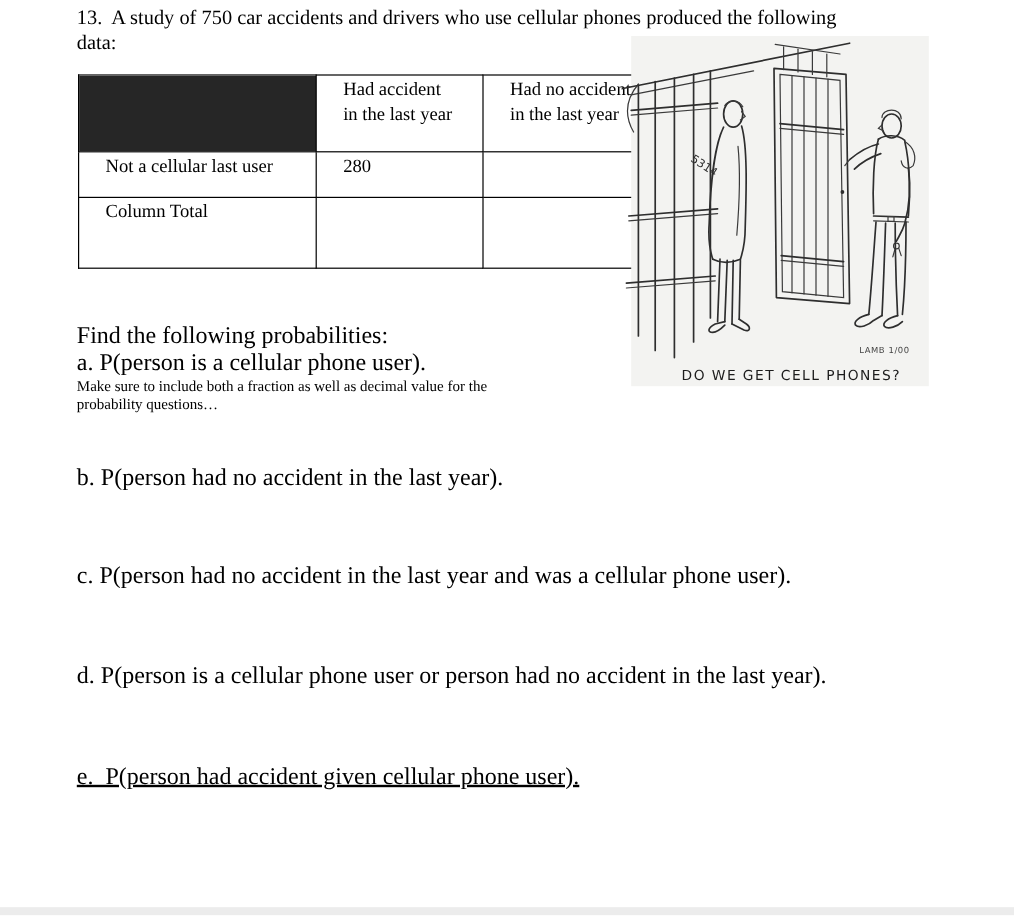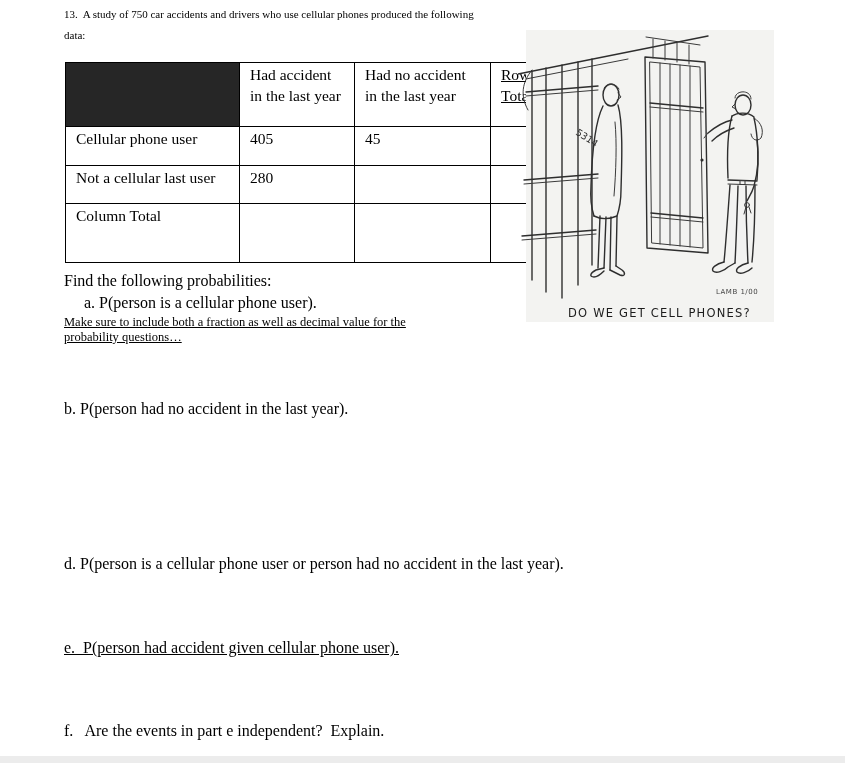--- a/index.html
+++ b/index.html
@@ -7,57 +7,56 @@
     position:relative;
     width:845px;height:763px;
     background:#ffffff;
     font-family:"Liberation Serif", serif;
     color:#000;
     overflow:hidden;
   }
   .abs{position:absolute;}
   .title{
     left:64px;top:4px;width:692px;
-    font-size:11px;line-height:21px;
+    font-size:17px;line-height:21px;
     white-space:pre-wrap;
   }
   table.data-table{
     position:absolute;left:65px;top:62px;
     border-collapse:collapse;table-layout:fixed;
     width:454px;
     font-size:15.5px;line-height:21px;
   }
   table.data-table td{
     border:1px solid #000;
     vertical-align:top;
-    padding:1px 10px;
+    padding:1px 22px;
     overflow:hidden;
   }
   td.black-cell{background:#262626;}
   .col-label{width:153px;}
   .col-a{width:94px;}
   .col-b{width:115px;margin-left:14px;}
   .col-rt{width:42px;text-decoration:underline;}
   .row-head{height:64px;}
   .row-1{height:39px;}
   .row-2{height:38px;}
   .row-3{height:59px;}
   .q{
-    font-size:16px;line-height:21px;
+    font-size:20px;line-height:21px;
     white-space:pre-wrap;
   }
   .find-intro{left:64px;top:270px;}
-  .q-a{left:64px;top:292px;margin-left:20px;}
+  .q-a{left:64px;top:292px;}
   .q-note{
     left:64px;top:315px;
     font-size:12.5px;line-height:15px;
     white-space:pre-wrap;
-    text-decoration:underline;
-  }
-  .q-b{left:64px;top:388px;margin-top:10px;}
+  }
+  .q-b{left:64px;top:388px;}
   .q-c{left:64px;top:470px;}
   .q-d{left:64px;top:553px;}
   .q-e{left:64px;top:637px;text-decoration:underline;}
   .q-f{left:64px;top:720px;}
   .cartoon{left:518px;top:30px;width:327px;height:292px;}
   .bottom-strip{
     left:0;top:756px;width:845px;height:7px;
     background:#ececec;
   }
   svg .ink{stroke:#2e2e2e;stroke-width:1.4;fill:none;stroke-linecap:round;stroke-linejoin:round;}
@@ -71,26 +70,20 @@
   <div class="abs title">13.  A study of 750 car accidents and drivers who use cellular phones produced the following
 data:</div>
 
   <table class="data-table">
     <tbody>
         <tr class="row-head">
       <td class="black-cell col-label"></td>
       <td class="col-a">Had accident in the last year</td>
       <td class="col-b">Had no accident in the last year</td>
       <td class="col-rt">Row Total</td>
-    </tr>
-    <tr class="row-1">
-      <td>Cellular phone user</td>
-      <td>405</td>
-      <td>45</td>
-      <td></td>
     </tr>
     <tr class="row-2">
       <td>Not a cellular last user</td>
       <td>280</td>
       <td></td>
       <td></td>
     </tr>
     <tr class="row-3">
       <td>Column Total</td>
       <td></td>
@@ -193,18 +186,18 @@
 
     <text x="198" y="264" font-family="DejaVu Sans, sans-serif" font-size="7" fill="#444" letter-spacing="0.5">LAMB 1/00</text>
     <text x="50" y="287" font-family="DejaVu Sans, sans-serif" font-size="11.5" letter-spacing="1.2" fill="#1c1c1c">DO WE GET CELL PHONES?</text>
   </svg>
 
   <div class="abs q find-intro">Find the following probabilities:</div>
   <div class="abs q q-a">a. P(person is a cellular phone user).</div>
   <div class="abs q-note">Make sure to include both a fraction as well as decimal value for the
 probability questions…</div>
   <div class="abs q q-b">b. P(person had no accident in the last year).</div>
+  <div class="abs q q-c">c. P(person had no accident in the last year and was a cellular phone user).</div>
   <div class="abs q q-d">d. P(person is a cellular phone user or person had no accident in the last year).</div>
   <div class="abs q q-e">e.  P(person had accident given cellular phone user).</div>
-  <div class="abs q q-f">f.   Are the events in part e independent?  Explain.</div>
 
   <div class="abs bottom-strip"></div>
 </div>
 
 </body></html>

